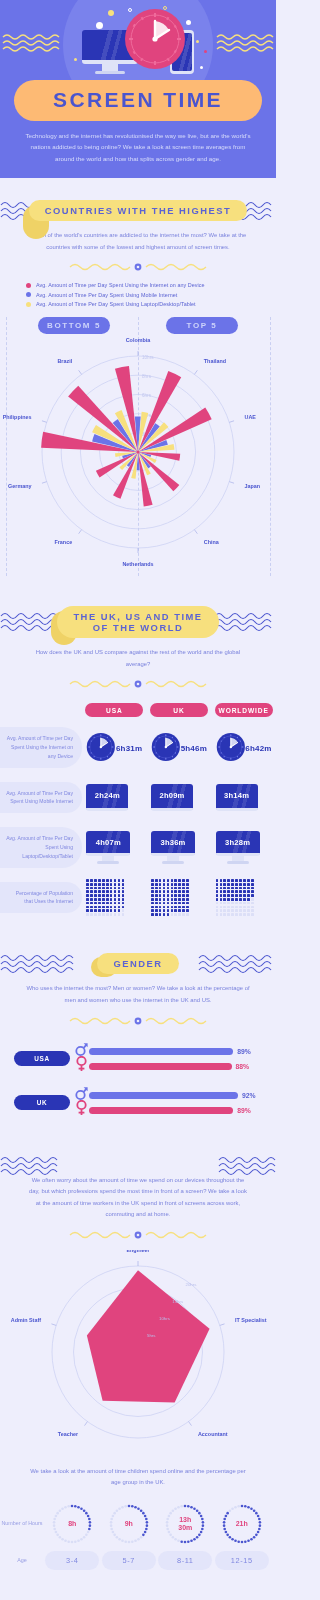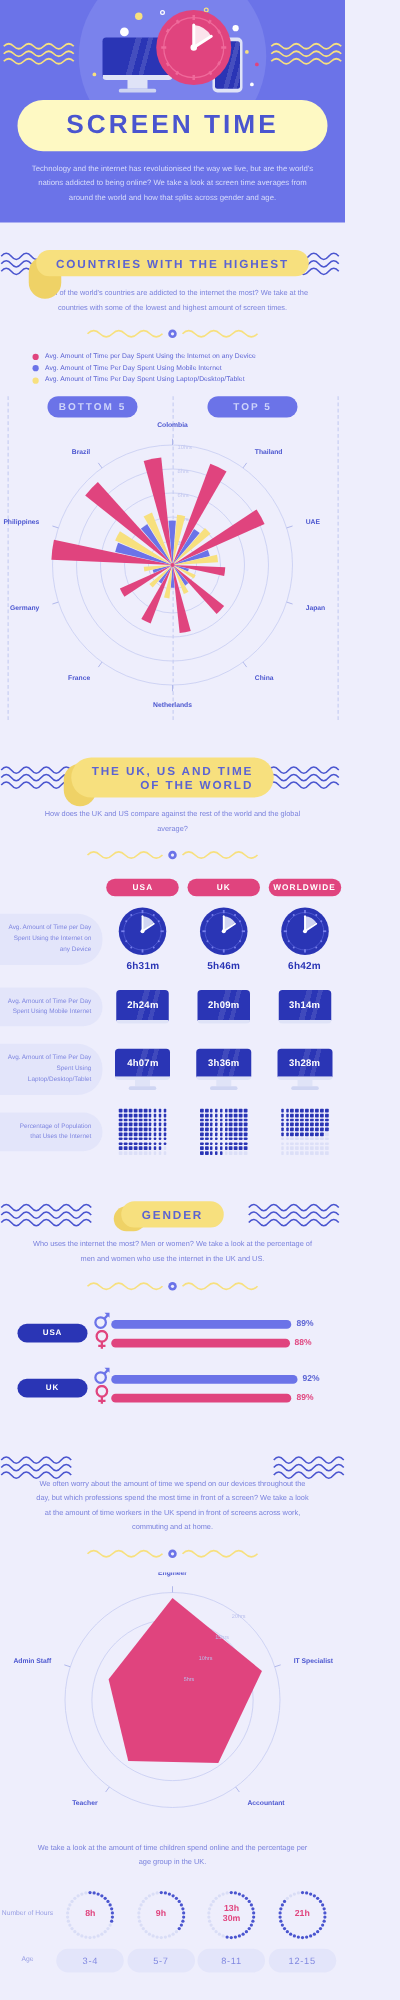--- a/index.html
+++ b/index.html
@@ -65,21 +65,21 @@
   }
   .phone .pscr:after {
     content: ""; position: absolute; top: -6px; left: 2px; width: 24px; height: 56px;
     background: linear-gradient(105deg, transparent 42%, rgba(255,255,255,.13) 42%, rgba(255,255,255,.13) 52%, transparent 52%, transparent 62%, rgba(255,255,255,.13) 62%, rgba(255,255,255,.13) 70%, transparent 70%);
   }
   .clock-wrap { position: relative; z-index: 5; margin: 0 -14px 0 -14px; }
   .dot { position: absolute; border-radius: 50%; }
 
   .title-pill {
     margin: 2px 14px 0 14px;
-    background: #fef9c3;
+    background: #fdba74;
     border-radius: 22px;
     text-align: center;
     padding: 8px 6px 9px 6px;
     position: relative;
   }
   .title-pill:before {
     content: ""; position: absolute; left: -6px; top: 6px;
     width: 22px; height: 30px; background: #efd266; border-radius: 14px; z-index: -1;
   }
   .title-text {
@@ -90,21 +90,21 @@
     color: #d7dcfb; font-size: 6.2px; line-height: 1.85;
     text-align: center; padding: 9px 22px 0 22px;
   }
 
   
   .section { padding: 0 0 8px 0; position: relative; }
   .band { position: relative; padding-top: 22px; }
   .head-wrap { position: relative; display: flex; justify-content: center; align-items: center; }
   .head-pill {
     background: #f7e07e; border-radius: 16px; padding: 5px 16px;
-    text-align: right; position: relative; z-index: 2;
+    text-align: center; position: relative; z-index: 2;
   }
   .head-pill.two { border-radius: 16px; }
   .head-pill .line {
     font-size: 9.4px; letter-spacing: 1.5px; color: #5b63d3; font-weight: 700; white-space: nowrap;
   }
   .pill-shadow {
     position: absolute; background: #efd266; border-radius: 16px; z-index: 1;
   }
   .sq-wave { position: absolute; top: 50%; transform: translateY(-50%); }
   .sq-wave.l { left: 0; } .sq-wave.r { right: 0; }
@@ -135,21 +135,21 @@
   
   .cmp { margin-top: 8px; }
   .cmp-row { display: flex; align-items: center; min-height: 44px; }
   .cmp-label {
     width: 82px; flex: none; background: #e3e5fa;
     border-top-right-radius: 20px; border-bottom-right-radius: 20px;
     font-size: 5.1px; line-height: 1.75; color: #8088e0;
     text-align: right; padding: 7px 9px 7px 6px;
   }
   .cmp-cells { flex: 1; display: flex; justify-content: space-around; align-items: center; }
-  .cmp-cell { width: 56px; display: flex; flex-direction: column; align-items: center; }
+  .cmp-cell { width: 56px; display: flex; flex-direction: row; align-items: center; }
   .col-head-row { display: flex; }
   .col-head-spacer { width: 82px; flex: none; }
   .col-heads { flex: 1; display: flex; justify-content: space-around; }
   .col-pill {
     background: #e0447e; color: #fff; border-radius: 11px;
     width: 58px; text-align: center; padding: 3.5px 0;
     font-size: 6.6px; letter-spacing: .9px; font-weight: 700;
   }
   .cmp-val { font-size: 8px; font-weight: 700; color: #2a35b5; margin-top: 3px; letter-spacing: .2px; }
   .tile {

